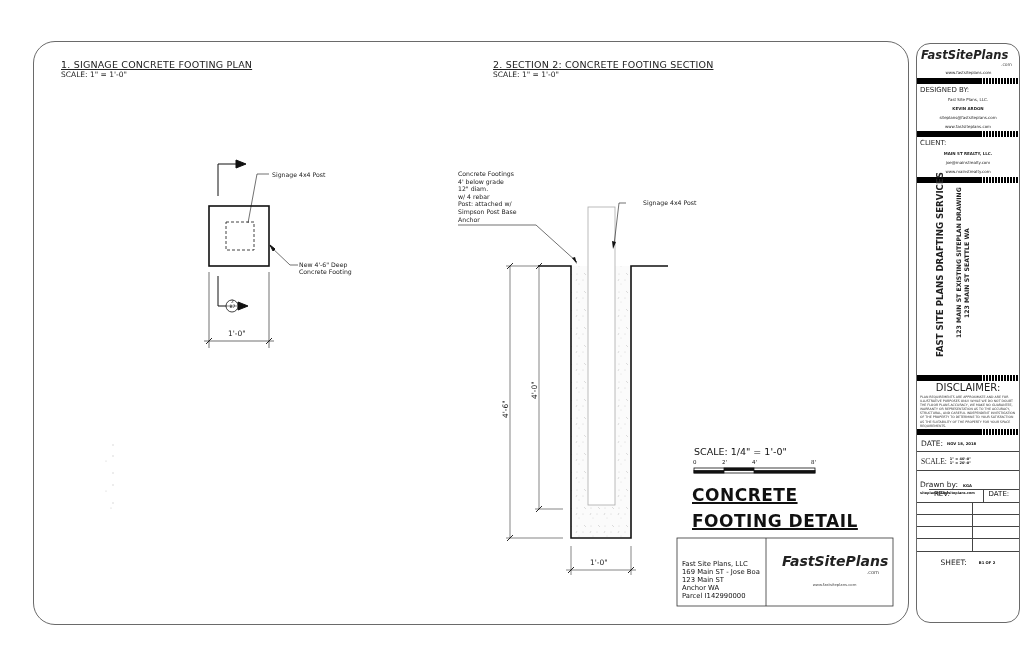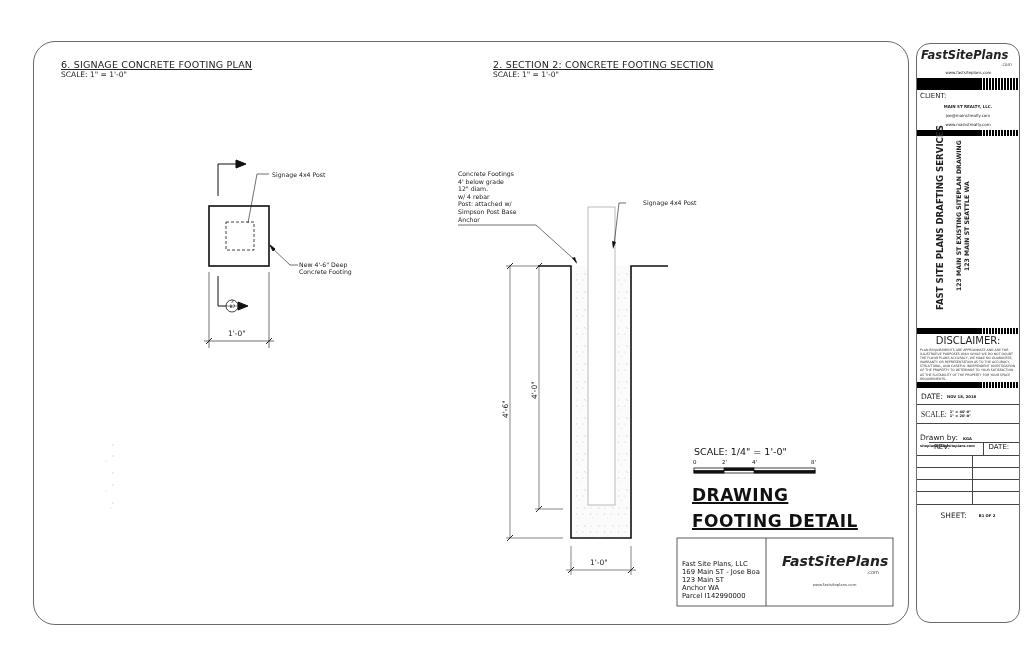--- a/index.html
+++ b/index.html
@@ -19,21 +19,21 @@
   .barcode { height:6px; background:repeating-linear-gradient(90deg,#000 0 2px,#fff 2px 3px); }
   .barsolid { height:6px; display:flex; }
   .vert { transform-origin:left top; transform:rotate(-90deg); white-space:nowrap; font-weight:bold; color:#222; }
   .cell-row { border-top:1px solid #444; }
 </style>
 </head>
 <body>
 
 <div class="abs main-frame"></div>
 
-<div class="abs sheet-title" style="left:61px;top:59px;">6.  SIGNAGE CONCRETE FOOTING PLAN</div>
+<div class="abs sheet-title" style="left:61px;top:59px;">1.  SIGNAGE CONCRETE FOOTING PLAN</div>
 <div class="abs sheet-scale" style="left:61px;top:70px;">SCALE: 1" = 1'-0"</div>
 
 <div class="abs sheet-title" style="left:493px;top:59px;">2.  SECTION 2: CONCRETE FOOTING SECTION</div>
 <div class="abs sheet-scale" style="left:493px;top:70px;">SCALE: 1" = 1'-0"</div>
 
 <svg width="1024" height="661">
   <defs>
     <pattern id="conc" width="14" height="18" patternUnits="userSpaceOnUse">
       <rect width="14" height="18" fill="#fbfbfb"></rect>
       <circle cx="3" cy="4" r="0.4" fill="#aaa"></circle>
@@ -144,21 +144,21 @@
 <div class="abs dim" style="left:501px;top:418px;transform:rotate(-90deg);transform-origin:left top;">4'-6"</div>
 <div class="abs dim" style="left:530px;top:399px;transform:rotate(-90deg);transform-origin:left top;">4'-0"</div>
 <div class="abs dim" style="left:590px;top:558px;">1'-0"</div>
 
 <div class="abs" style="left:694px;top:446px;font-size:9.5px;white-space:nowrap;">SCALE: 1/4" = 1'-0"</div>
 <div class="abs" style="left:693px;top:459px;font-size:5.5px;">0</div>
 <div class="abs" style="left:722px;top:459px;font-size:5.5px;">2'</div>
 <div class="abs" style="left:752px;top:459px;font-size:5.5px;">4'</div>
 <div class="abs" style="left:811px;top:459px;font-size:5.5px;">8'</div>
 
-<div class="abs big-title" style="left:692px;top:485px;">DRAWING</div>
+<div class="abs big-title" style="left:692px;top:485px;">CONCRETE</div>
 <div class="abs big-title" style="left:692px;top:511px;">FOOTING DETAIL</div>
 
 <div class="abs" style="left:682px;top:552px;font-size:6.8px;line-height:8px;white-space:nowrap;margin-top:8px;">
   <div>Fast Site Plans, LLC</div>
   <div>169 Main ST - Jose Boa</div>
   <div>123 Main ST</div>
   <div>Anchor WA</div>
   <div>Parcel I142990000</div>
 </div>
 <div class="abs" style="left:782px;top:553px;width:105px;">
@@ -170,20 +170,27 @@
 <div class="abs title-block">
   <div style="padding:4px 3px 0 4px;">
     <div class="tb-logo" style="font-size:11.5px;">FastSitePlans</div>
     <div style="font-size:4.5px;text-align:right;color:#444;padding-right:4px;">.com</div>
     <div class="tb-tiny" style="margin-top:3px;">www.fastsiteplans.com</div>
   </div>
   <div class="barsolid" style="margin-top:3px;">
       <div style="flex:0 0 62%;background:#000"></div>
       <div style="flex:1" class="barcode"></div>
     </div>
+  <div style="padding:2px 3px;">
+    <div class="tb-label">DESIGNED BY:</div>
+    <div class="tb-tiny" style="margin-top:3px;">Fast Site Plans, LLC.</div>
+    <div class="tb-tiny" style="margin-top:4px;font-weight:bold;">KEVIN ARDON</div>
+    <div class="tb-tiny" style="margin-top:4px;">siteplans@fastsiteplans.com</div>
+    <div class="tb-tiny" style="margin-top:4px;">www.fastsiteplans.com</div>
+  </div>
   <div class="barsolid">
       <div style="flex:0 0 62%;background:#000"></div>
       <div style="flex:1" class="barcode"></div>
     </div>
   <div style="padding:2px 3px;height:36px;">
     <div class="tb-label">CLIENT:</div>
     <div class="tb-tiny" style="margin-top:4px;font-weight:bold;">MAIN ST REALTY, LLC.</div>
     <div class="tb-tiny" style="margin-top:4px;">joe@mainstrealty.com</div>
     <div class="tb-tiny" style="margin-top:4px;">www.mainstrealty.com</div>
   </div>

